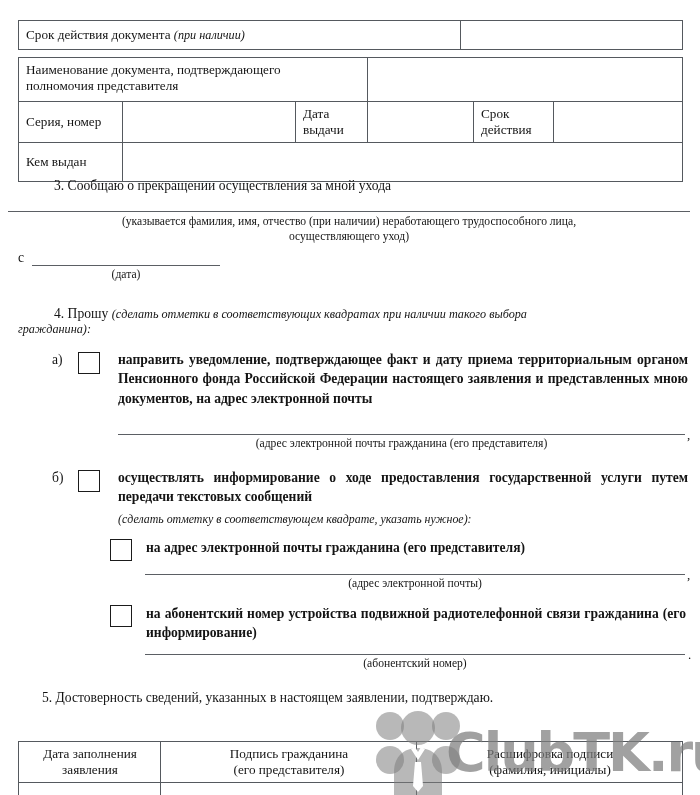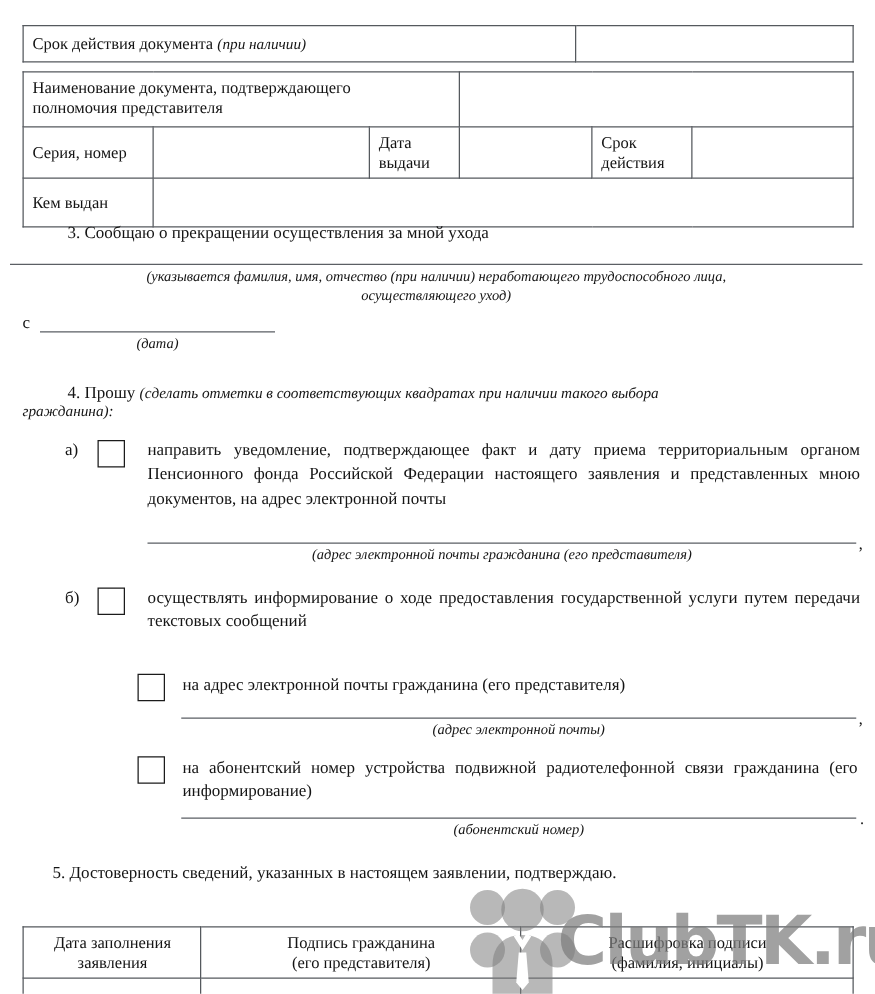--- a/index.html
+++ b/index.html
@@ -96,21 +96,20 @@
   .para {
     font-size: 13.6px;
     line-height: 1.30;
   }
   .ital {
     font-style: italic;
     font-size: 12.2px;
   }
   .caption {
     position: absolute;
-    font-style: italic;
     font-size: 11.6px;
     text-align: center;
     z-index: 3;
     line-height: 1.22;
   }
   .rule {
     position: absolute;
     border-bottom: 1px solid #5b5f64;
     height: 0;
     z-index: 2;
@@ -135,20 +134,21 @@
     background: #fff;
     box-sizing: border-box;
   }
   .opt-body {
     position: absolute;
     text-align: justify;
     text-align-last: left;
     font-size: 13.6px;
     line-height: 1.43;
     hyphens: none;
+    font-weight: bold;
   }
   .opt-body.nojust { text-align: left; }
 </style>
 </head>
 <body>
 
 <div class="page">
 
   <div class="watermark">
     <svg class="wm-people" viewBox="0 0 96 88">
@@ -246,20 +246,21 @@
   <div class="rule" style="left:118px; top:434px; width:567px;"></div>
   <div class="comma" style="left:687px; top:427px;">,</div>
   <div class="caption" style="left:118px; top:437px; width:567px;">(адрес электронной почты гражданина (его представителя)</div>
 
   <div class="optrow" style="left:52px; top:468px; width:636px; height:46px;">
     <div class="opt-letter">б)</div>
     <div class="checkbox" style="left:26px; top:2px; width:22px; height:22px;"></div>
     <div class="opt-body" style="left:66px; top:0px; width:570px;">осуществлять информирование о ходе предоставления государственной услуги путем передачи текстовых сообщений</div>
   </div>
 
+  <div class="txt ital" style="left:118px; top:512px; width:570px; font-size:11.9px;">(сделать отметку в соответствующем квадрате, указать нужное):</div>
 
   <div class="optrow" style="left:110px; top:538px; width:578px; height:30px;">
     <div class="checkbox" style="left:0px; top:1px; width:22px; height:22px;"></div>
     <div class="opt-body nojust" style="left:36px; top:0px; width:540px;">на адрес электронной почты гражданина (его представителя)</div>
   </div>
 
   <div class="rule" style="left:145px; top:574px; width:540px;"></div>
   <div class="comma" style="left:687px; top:567px;">,</div>
   <div class="caption" style="left:145px; top:577px; width:540px;">(адрес электронной почты)</div>
 

